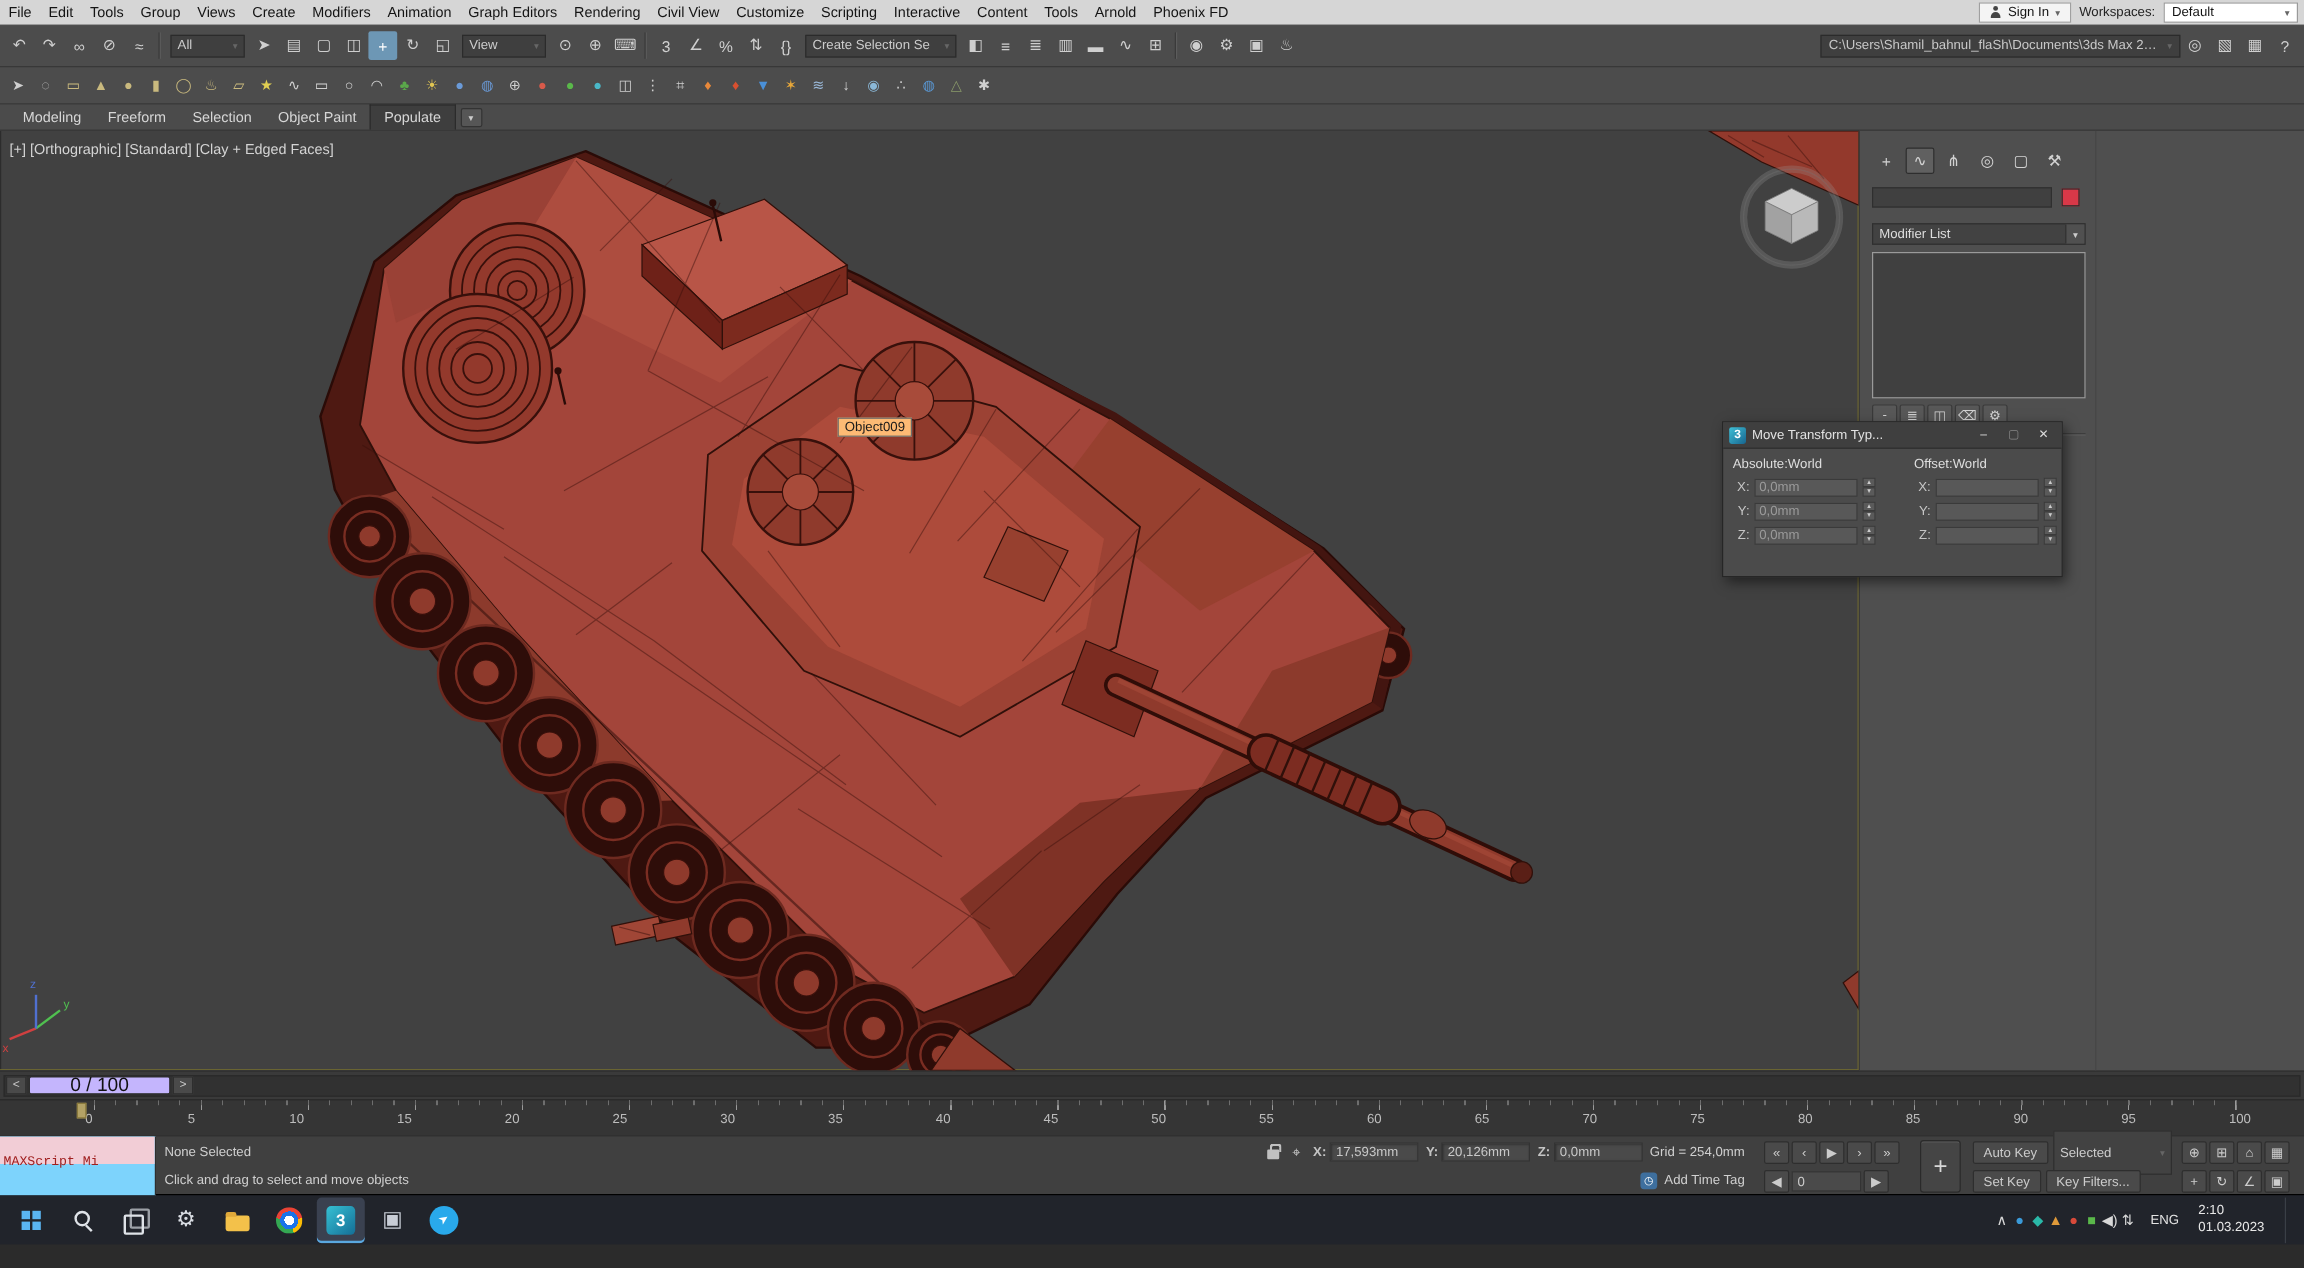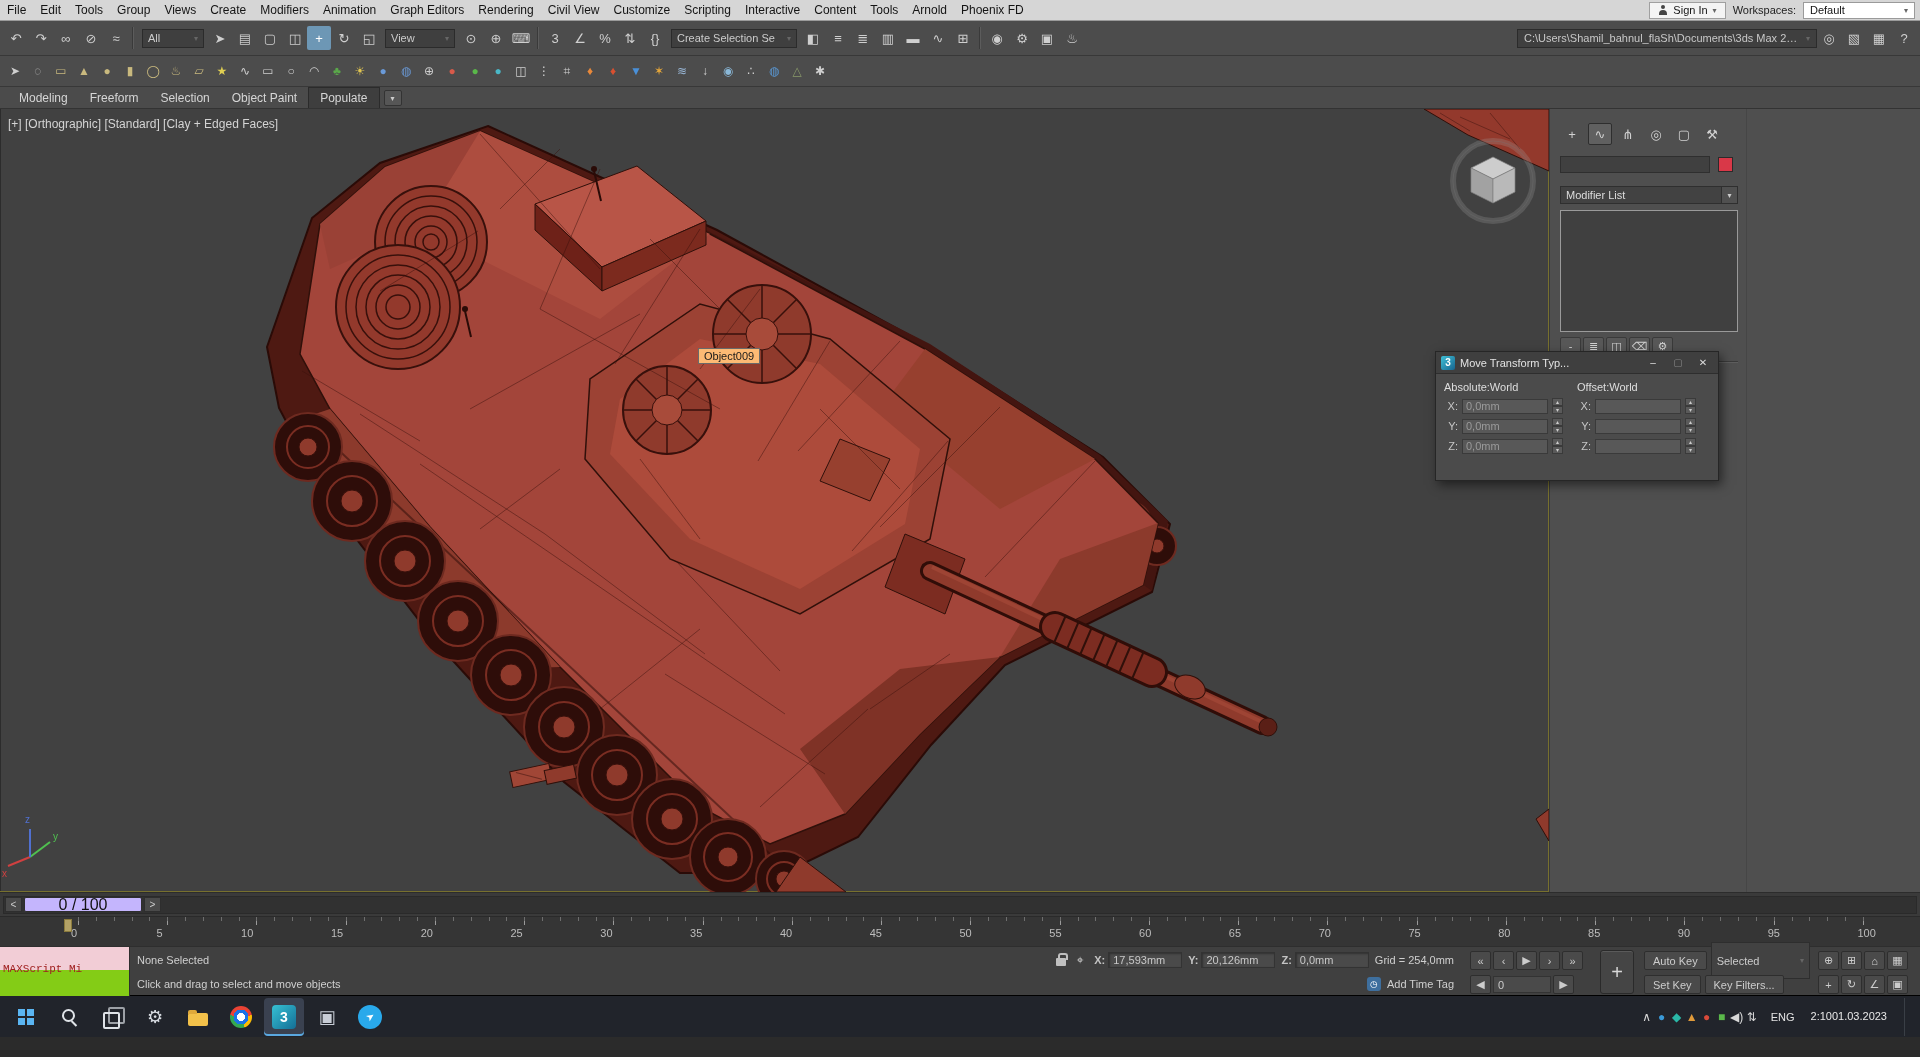--- a/index.html
+++ b/index.html
@@ -77,21 +77,21 @@
 .cp-stacktools{display:flex;gap:2px;margin:5px 0 0 10px}
 .cp-divider{margin:6px 0 0 10px;width:178px;border-top:1px solid #3a3a3a;border-bottom:1px solid #5e5e5e}
 
 
 .dialog{position:absolute;left:1435px;top:351px;width:284px;height:130px;background:#4b4b4b;border:1px solid #262626;box-shadow:3px 4px 10px rgba(0,0,0,.5);z-index:30}
 .dlg-title{height:22px;background:#3f3f3f;display:flex;align-items:center;padding:0 5px;gap:5px;border-bottom:1px solid #2e2e2e}
 .dlg-ico{width:14px;height:14px;background:linear-gradient(135deg,#3fc1d8,#17648e);color:#fff;font-size:10px;font-weight:bold;display:flex;align-items:center;justify-content:center;border-radius:2px}
 .dlg-text{flex:1;color:#e2e2e2;font-size:11px;white-space:nowrap;overflow:hidden}
 .dlg-btn{width:20px;height:16px;color:#ddd;font-size:10px;display:flex;align-items:center;justify-content:center}
 .dlg-btn.dim{color:#868686}
-.dlg-body{display:flex;padding:7px 8px 0 8px;gap:14px}
+.dlg-body{display:flex;padding:7px 8px 0 8px;gap:32px}
 .dlg-h{color:#dedede;font-size:11px;margin-bottom:5px}
 .dlg-row{display:flex;align-items:center;gap:4px;margin-bottom:4px}
 .dlg-axis{color:#c6c6c6;font-size:11px;width:14px;text-align:right}
 .dlg-field{width:86px;height:15px;background:#585858;border:1px solid #3a3a3a;color:#cfcfcf;font-size:11px;padding:0 3px;outline:none}
 .dlg-field.abs{color:#9a9a9a}
 .spin{display:flex;flex-direction:column}
 .spin i{font-style:normal;font-size:6px;line-height:6px;color:#ccc;background:#5a5a5a;border:1px solid #3a3a3a;text-align:center;width:11px;height:8px}
 
 
 .timeslider{height:24px;background:#3a3a3a;border-top:1px solid #2c2c2c;display:flex;align-items:center;padding:0 3px}
@@ -100,21 +100,21 @@
 .ts-handle{width:118px;height:15px;background:#c4b5fd;border:1px solid #2e2e2e;border-radius:2px;color:#111;font-size:16px;display:flex;align-items:center;justify-content:center}
 .ruler{height:30px;background:#353535;border-top:1px solid #2a2a2a;position:relative}
 .ruler::before{content:"";position:absolute;left:78px;width:1786px;top:0;height:8px;background:repeating-linear-gradient(90deg,#9a9a9a 0 1px,transparent 1px 89.24px)}
 .ruler::after{content:"";position:absolute;left:78px;width:1786px;top:0;height:4px;background:repeating-linear-gradient(90deg,#6e6e6e 0 1px,transparent 1px 17.85px)}
 .ticks{position:absolute;left:70px;right:44px;top:10px;display:flex;justify-content:space-between;color:#bdbdbd;font-size:11px}
 .tick{min-width:8px;text-align:center}
 .ruler-caret{position:absolute;left:64px;top:2px;width:8px;height:13px;background:#b3a266;border:1px solid #8a7a3c;z-index:2}
 
 
 .statusbar{height:49px;background:#404040;position:relative;border-top:1px solid #2e2e2e;font-size:11px;color:#cfcfcf}
-.maxscript{position:absolute;left:0;top:0;width:130px;height:49px;background:#84cc16;border-right:1px solid #2e2e2e;overflow:hidden}
+.maxscript{position:absolute;left:0;top:0;width:130px;height:49px;background:#7dd3fc;border-right:1px solid #2e2e2e;overflow:hidden}
 .maxscript::before{content:"";position:absolute;left:0;top:0;right:0;height:23px;background:#f2cdd6}
 .ms-text{position:absolute;left:3px;top:16px;color:#a02020;font-family:"Liberation Mono","DejaVu Sans Mono",monospace;font-size:11px;white-space:nowrap}
 .sb-left{position:absolute;left:137px;right:466px;top:0;height:49px;display:flex;flex-direction:column}
 .sb-r1{height:25px;display:flex;align-items:center;gap:6px}
 .sb-r2{height:24px;display:flex;align-items:center;gap:6px}
 .flex-sp{flex:1}
 .coord{display:flex;align-items:center;gap:3px;color:#c4c4c4}
 .coord-val{width:74px;height:16px;background:#4a4a4a;border:1px solid #333;box-shadow:inset 1px 1px 2px rgba(0,0,0,.35);display:flex;align-items:center;padding:0 4px;color:#c8c8c8}
 .lock-icon{width:10px;height:8px;background:#c0c0c0;position:relative;border-radius:1px;margin-top:4px;display:inline-block}
 .lock-icon::before{content:"";position:absolute;left:2px;top:-5px;width:6px;height:5px;border:2px solid #c0c0c0;border-bottom:none;border-radius:3px 3px 0 0}
@@ -149,21 +149,21 @@
 .tb-app.max{font-weight:bold;font-size:14px}
 .tb-app.max::before{content:"";position:absolute;width:24px;height:24px;border-radius:4px;background:linear-gradient(135deg,#36c1d4,#146e96);z-index:0}
 .tb-app.max{color:#fff}
 .tb-app.max::after{content:"3";position:absolute;z-index:1;font-size:14px}
 .tb-app.telegram{background:transparent}
 .tb-app.telegram::before{content:"";position:absolute;width:24px;height:24px;border-radius:50%;background:#29a9eb}
 .tb-app.telegram{color:#fff;font-size:10px}
 .tb-tray{margin-left:auto;display:flex;align-items:center;gap:9px;padding-right:6px}
 .tray-ico{font-size:12px;display:flex;align-items:center;justify-content:center;min-width:14px}
 .tb-lang{font-size:11px;color:#e4e4e4;padding:0 3px}
-.tb-clock{display:flex;flex-direction:row;align-items:flex-start;color:#e8e8e8;font-size:11px;line-height:1.25;padding:0 4px}
+.tb-clock{display:flex;flex-direction:column;align-items:flex-start;color:#e8e8e8;font-size:11px;line-height:1.25;padding:0 4px}
 .tb-edge{width:4px;height:38px;border-left:1px solid #3a3f46;margin-left:4px}
 .tg-plane{transform:rotate(-35deg);position:relative;z-index:1}
 </style>
 </head>
 <body>
 
 <div class="app">
 
   <div class="menubar">
     <div class="menus">

